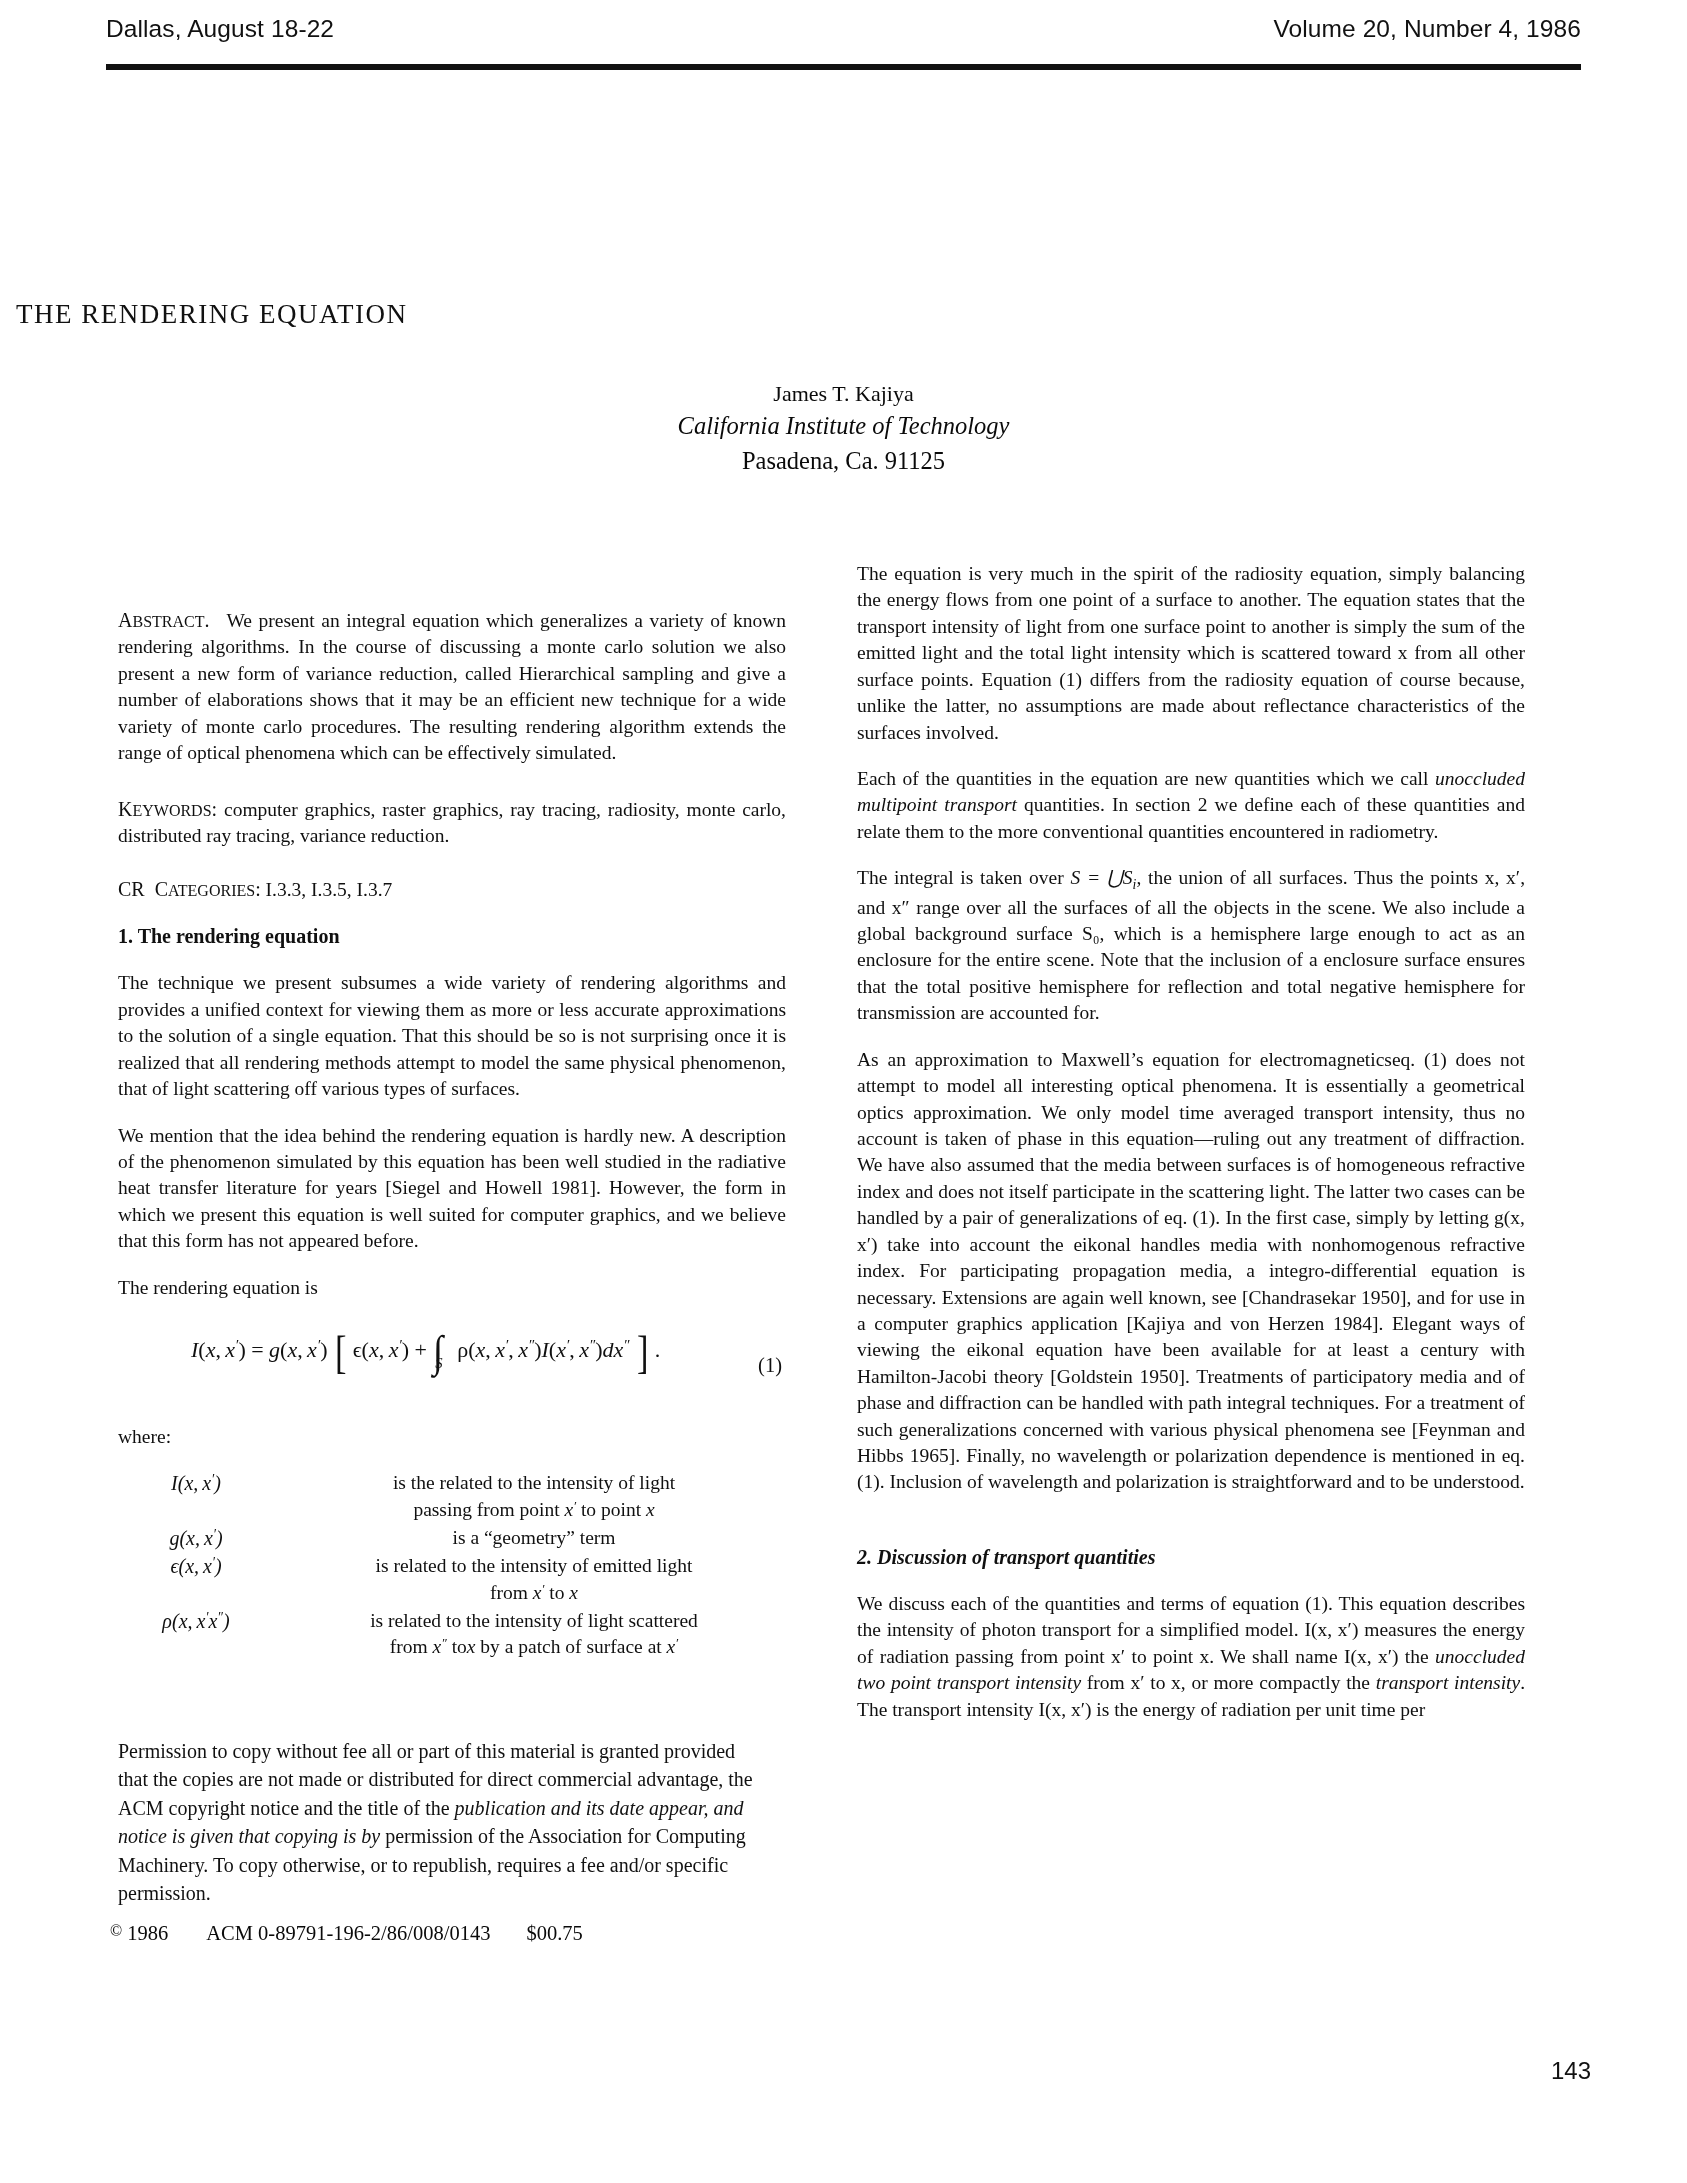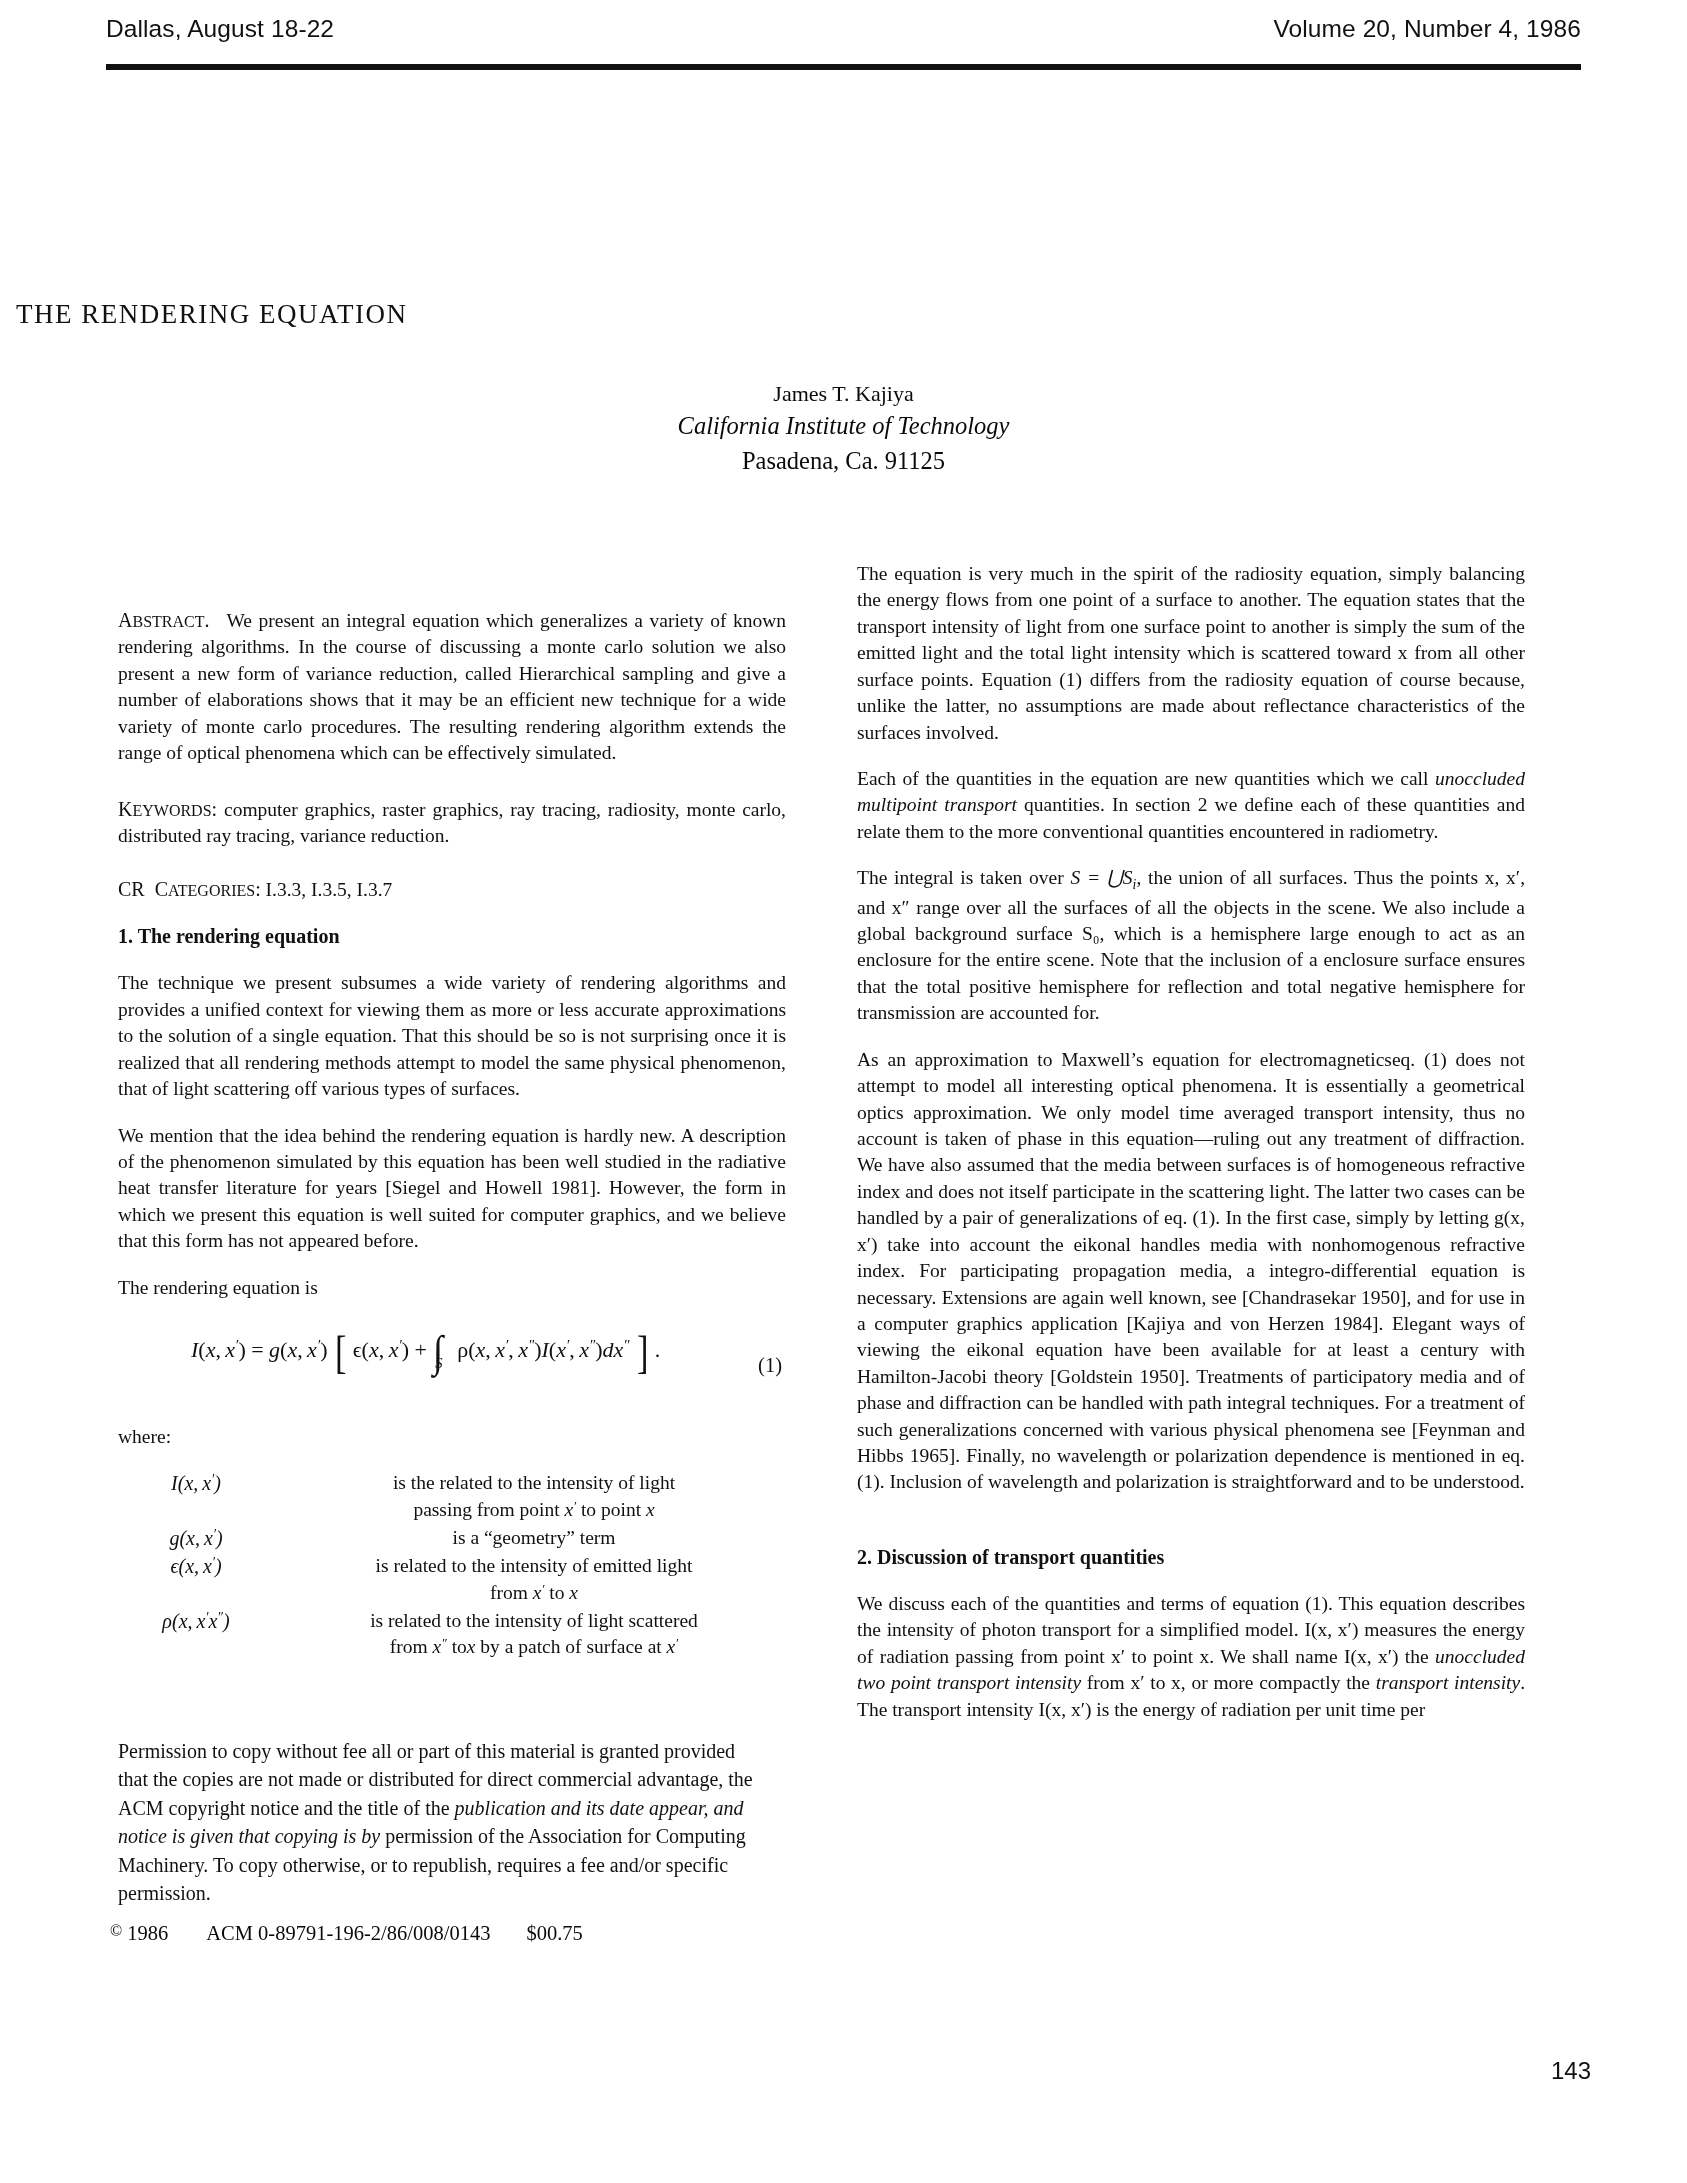--- a/index.html
+++ b/index.html
@@ -321,21 +321,21 @@
     <p>
       <span>Each of the quantities in the equation are new quantities which we call </span><em>unoccluded multipoint transport</em><span> quantities. In section 2 we define each of these quantities and relate them to the more conventional quantities encountered in radiometry.</span>
     </p>
 
     <p>
       <span>The integral is taken over </span><span class="nowrapmath"><i>S</i> = ⋃<i>S</i><sub style="font-style:italic;font-size:.7em;">i</sub></span><span>, the union of all surfaces. Thus the points x, x′, and x″ range over all the surfaces of all the objects in the scene. We also include a global background surface S₀, which is a hemisphere large enough to act as an enclosure for the entire scene. Note that the inclusion of a enclosure surface ensures that the total positive hemisphere for reflection and total negative hemisphere for transmission are accounted for.</span>
     </p>
 
     <p style="margin-bottom:48px;">As an approximation to Maxwell’s equation for electromagneticseq. (1) does not attempt to model all interesting optical phenomena. It is essentially a geometrical optics approximation. We only model time averaged transport intensity, thus no account is taken of phase in this equation—ruling out any treatment of diffraction. We have also assumed that the media between surfaces is of homogeneous refractive index and does not itself participate in the scattering light. The latter two cases can be handled by a pair of generalizations of eq. (1). In the first case, simply by letting g(x, x′) take into account the eikonal handles media with nonhomogenous refractive index. For participating propagation media, a integro-differential equation is necessary. Extensions are again well known, see [Chandrasekar 1950], and for use in a computer graphics application [Kajiya and von Herzen 1984]. Elegant ways of viewing the eikonal equation have been available for at least a century with Hamilton-Jacobi theory [Goldstein 1950]. Treatments of participatory media and of phase and diffraction can be handled with path integral techniques. For a treatment of such generalizations concerned with various physical phenomena see [Feynman and Hibbs 1965]. Finally, no wavelength or polarization dependence is mentioned in eq. (1). Inclusion of wavelength and polarization is straightforward and to be understood.</p>
 
-    <p class="sec-head" style="margin-top:30px;">2. Discussion of transport quantities</p>
+    <p class="sec-head" style="margin-top:30px;font-style:italic;">2. Discussion of transport quantities</p>
 
     <p>
       <span>We discuss each of the quantities and terms of equation (1). This equation describes the intensity of photon transport for a simplified model. I(x, x′) measures the energy of radiation passing from point x′ to point x. We shall name I(x, x′) the </span><em>unoccluded two point transport intensity</em><span> from x′ to x, or more compactly the </span><em>transport intensity</em><span>. The transport intensity I(x, x′) is the energy of radiation per unit time per</span>
     </p>
   </div>
 
   <div class="folio">143</div>
 
 </div>
 

